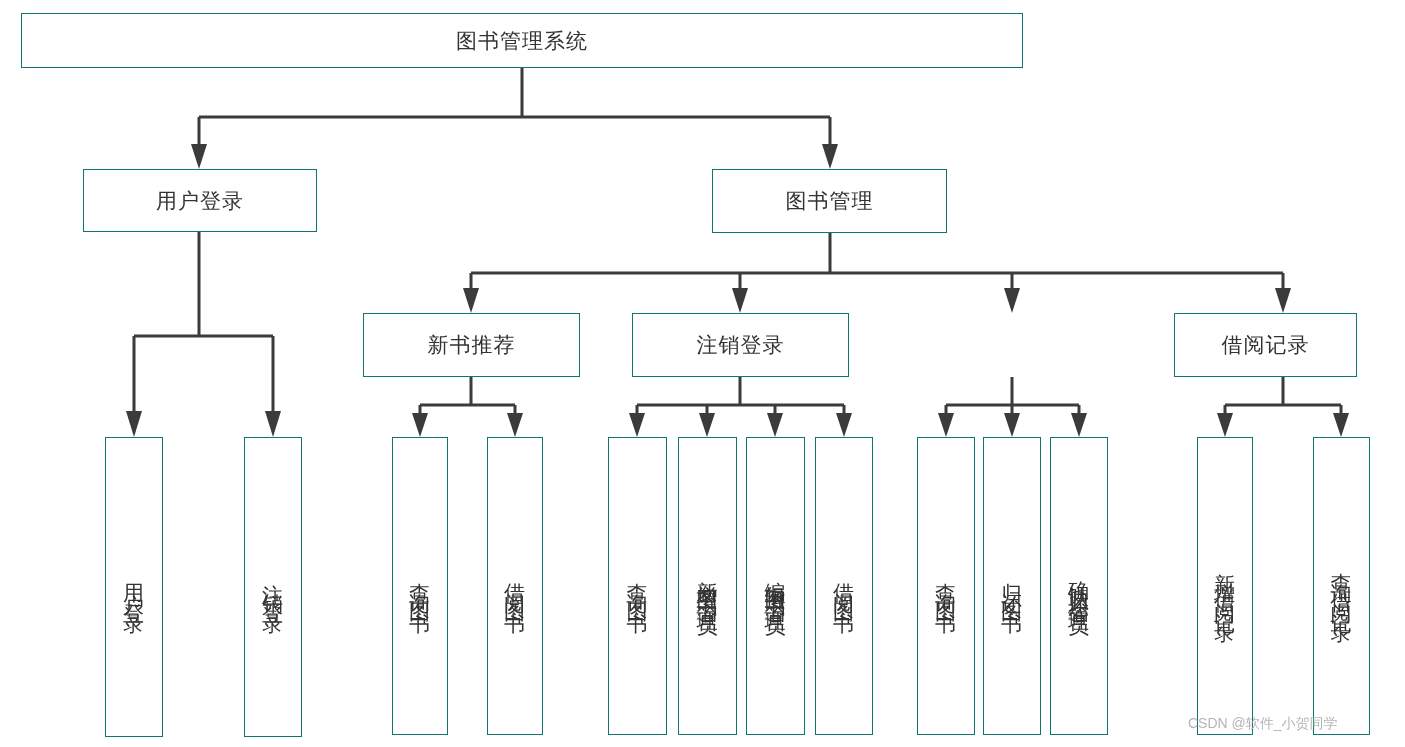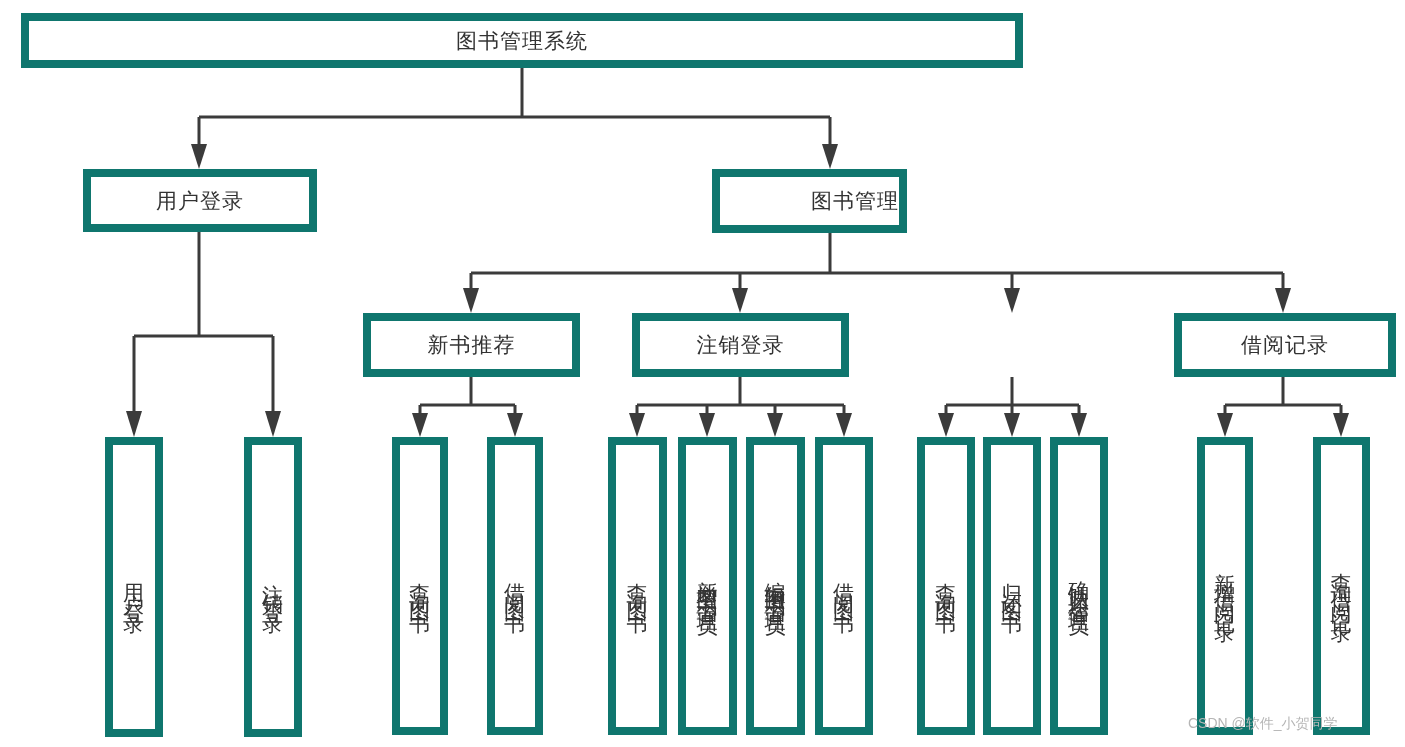--- a/index.html
+++ b/index.html
@@ -18,21 +18,21 @@
   .connectors {
     position: absolute;
     left: 0; top: 0;
     width: 1405px; height: 747px;
     pointer-events: none;
   }
   .node {
     position: absolute;
     box-sizing: border-box;
     background: #ffffff;
-    border: 8px solid #0f766e;
+    border: 1px solid #0f766e;
     display: flex;
     align-items: center;
     justify-content: center;
     color: #333333;
   }
   .hbox {
     font-size: 21px;
     letter-spacing: 1px;
   }
   .vbox {
@@ -104,31 +104,31 @@
     </g>
   </svg>
 
   <div class="node hbox" style="left:21px; top:13px; width:1002px; height:55px;">
     <span>图书管理系统</span>
   </div>
 
   <div class="node hbox" style="left:83px; top:169px; width:234px; height:63px;">
     <span>用户登录</span>
   </div>
-  <div class="node hbox" style="left:712px; top:169px; width:195px; height:64px;justify-content:flex-end;">
+  <div class="node hbox" style="left:712px; top:169px; width:235px; height:64px;">
     <span>图书管理</span>
   </div>
 
   <div class="node hbox" style="left:363px; top:313px; width:217px; height:64px;text-align:right;">
     <span>新书推荐</span>
   </div>
   <div class="node hbox" style="left:632px; top:313px; width:217px; height:64px;">
     <span>注销登录</span>
   </div>
-  <div class="node hbox" style="left:1174px; top:313px; width:222px; height:64px;">
+  <div class="node hbox" style="left:1174px; top:313px; width:183px; height:64px;">
     <span>借阅记录</span>
   </div>
 
   <div class="node vbox" style="left:105px; top:437px; width:58px; height:300px;">
     <span class="vtext">用户登录</span>
   </div>
   <div class="node vbox" style="left:244px; top:437px; width:58px; height:300px;">
     <span class="vtext">注销登录</span>
   </div>
 

